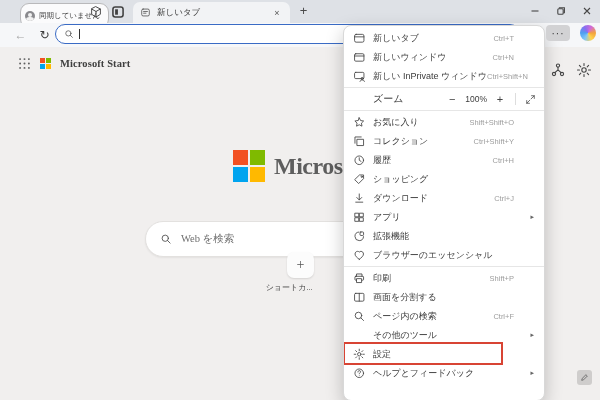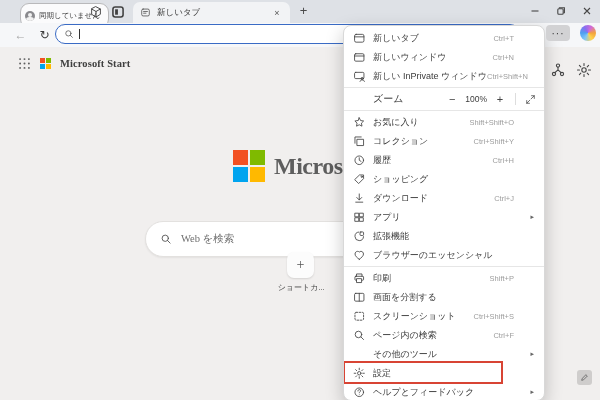--- a/index.html
+++ b/index.html
@@ -39,21 +39,21 @@
   .hdr-ico { position:absolute; top:7px; width:17px; height:17px; }
   .hero { position:absolute; left:233px; top:103px; display:flex; align-items:center; gap:9px; }
   .mslogo.big { width:32px; height:32px; gap:2px; }
   .mslogo.big div { width:15px; height:15px; }
   .hero-text { font-size:24px; font-weight:bold; color:#5e5e5e; letter-spacing:-.5px; }
   .search-pill { position:absolute; left:145px; top:174px; width:332px; height:36px; background:#fff; border:1px solid #e3e1df;
     border-radius:18px; box-shadow:0 1px 2px rgba(0,0,0,.06); display:flex; align-items:center; padding:0 14px; gap:9px; }
   .search-ph { font-size:10.5px; color:#6e6e6e; }
   .shortcut-btn { position:absolute; left:287px; top:205px; width:27px; height:26px; background:#fcfcfc; border-radius:7px;
     box-shadow:0 1px 2px rgba(0,0,0,.12); display:flex; align-items:center; justify-content:center; font-size:14px; color:#555; }
-  .shortcut-label { position:absolute; left:262px; top:235px; width:78px; text-align:center; font-size:8px; color:#454545; }
+  .shortcut-label { position:absolute; left:250px; top:235px; width:78px; text-align:center; font-size:8px; color:#454545; }
   .edit-bg { position:absolute; left:577px; top:323px; width:15px; height:15px; background:#cfcdcc; border-radius:3px;
     display:flex; align-items:center; justify-content:center; }
 
   
   .more-btn { position:absolute; left:546px; top:25px; width:24px; height:16px; background:#d2d2d4; border-radius:4px;
     display:flex; align-items:center; justify-content:center; color:#333; font-size:10px; letter-spacing:1px; z-index:30; }
   .copilot { position:absolute; left:580px; top:25px; width:16px; height:16px; border-radius:50%; z-index:30;
     background:conic-gradient(from 210deg,#7ec6f7,#4da0f0,#8a6df0,#d36bd6,#f2a33c,#ffd34d,#7ec6f7); }
 
   
@@ -344,29 +344,20 @@
         <svg class="s" width="12.5" height="12.5" viewBox="0 0 16 16">
           <rect x="2" y="3" width="12" height="10" rx="1.5"></rect>
           <path d="M8 3v10"></path>
         </svg>
       </span>
       <span class="lbl">画面を分割する</span>
     </div>
     <div class="mrow">
       <span class="ic">
         <svg class="s" width="12.5" height="12.5" viewBox="0 0 16 16">
-          <rect x="2.5" y="3" width="11" height="10" rx="1.5" stroke-dasharray="2.2 1.8"></rect>
-        </svg>
-      </span>
-      <span class="lbl">スクリーンショット</span>
-      <span class="sc">Ctrl+Shift+S</span>
-    </div>
-    <div class="mrow">
-      <span class="ic">
-        <svg class="s" width="12.5" height="12.5" viewBox="0 0 16 16">
           <circle cx="7" cy="7" r="4.2"></circle>
           <path d="M10.2 10.2l3.3 3.3"></path>
         </svg>
       </span>
       <span class="lbl">ページ内の検索</span>
       <span class="sc">Ctrl+F</span>
     </div>
     <div class="mrow">
       <span class="ic"></span>
       <span class="lbl">その他のツール</span>

